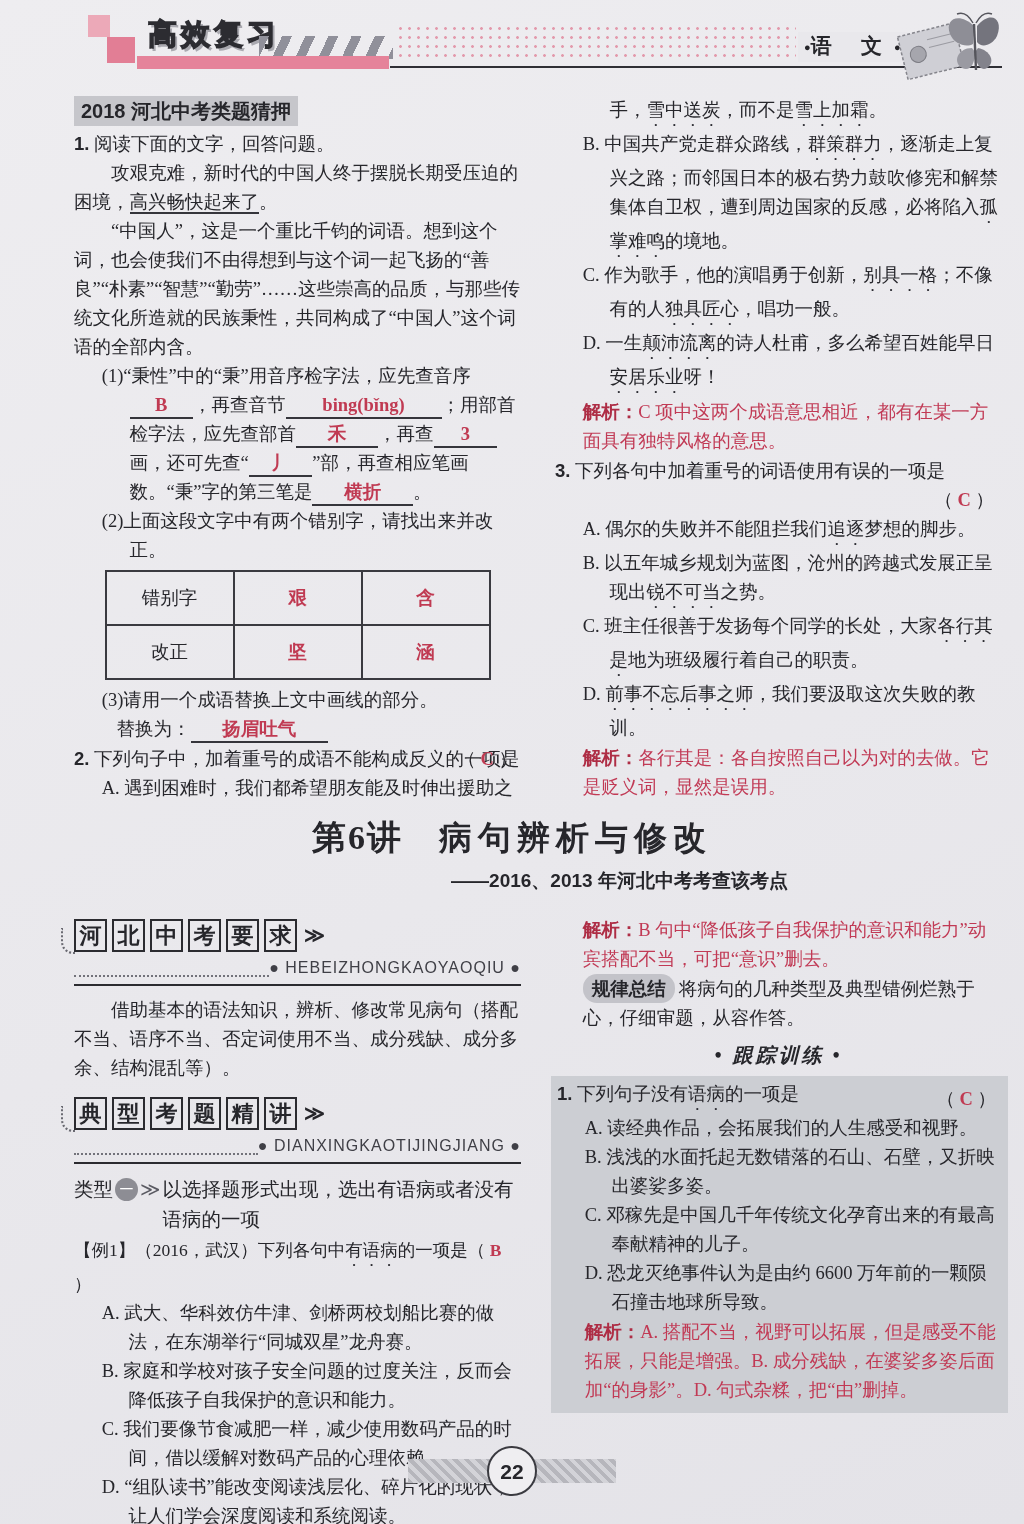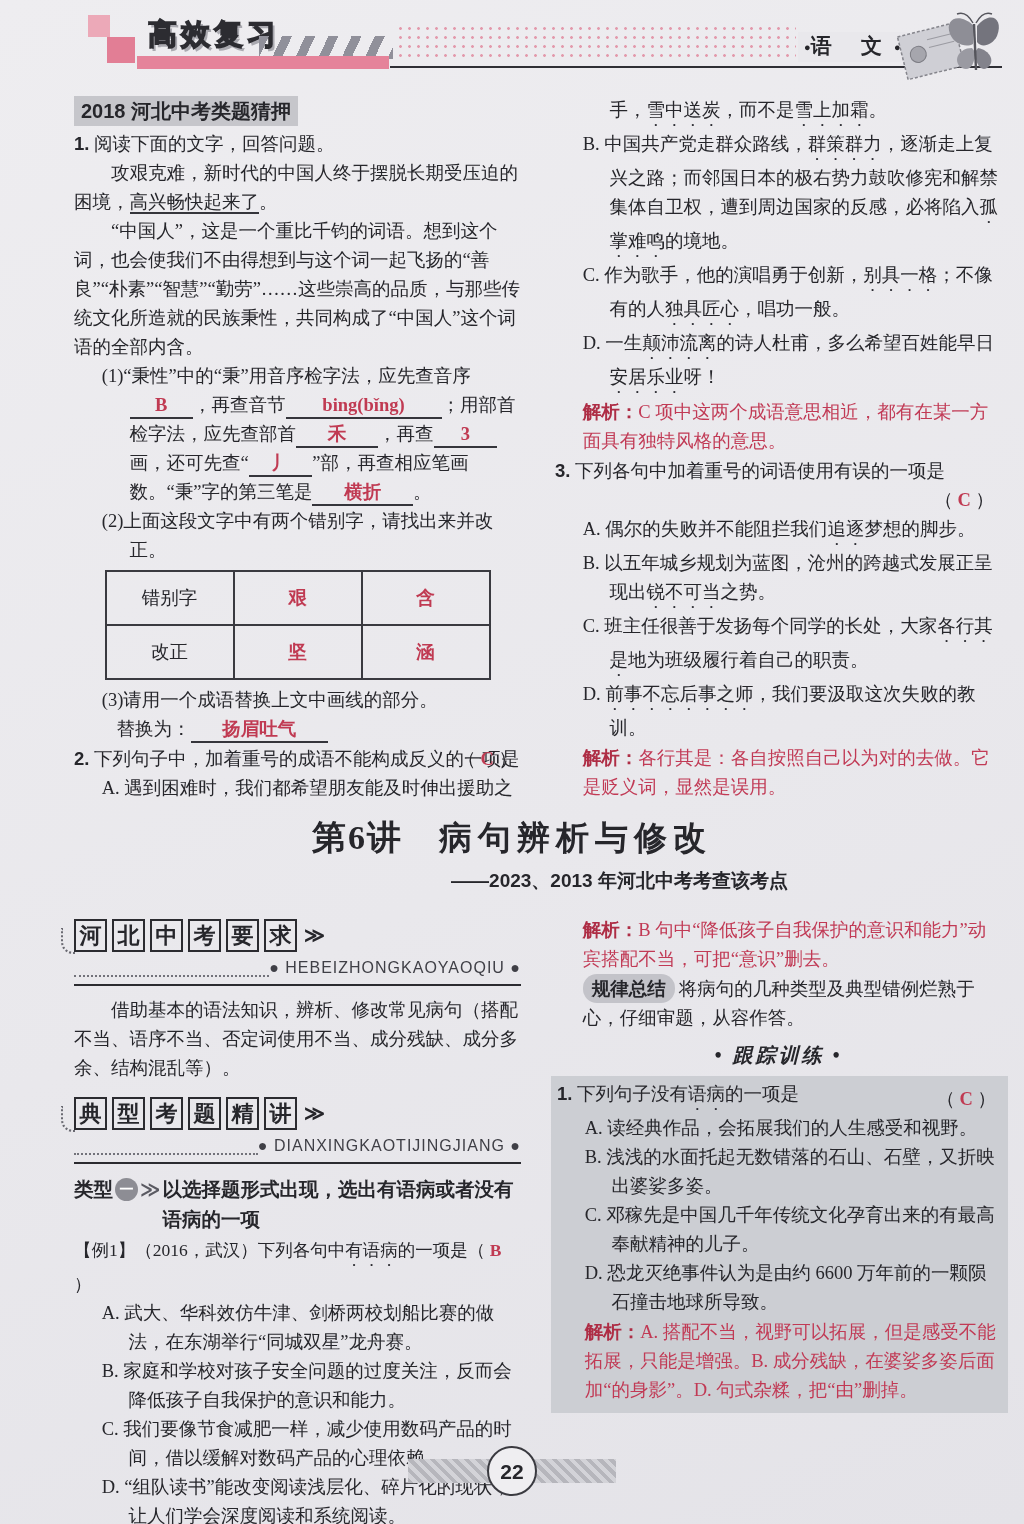--- a/index.html
+++ b/index.html
@@ -80,21 +80,21 @@
   .ch{display:inline-block;border:2px solid #2b2b30;width:29px;height:29px;line-height:29px;
     text-align:center;font-weight:700;font-size:22px;font-family:"Liberation Sans","DejaVu Sans",sans-serif;}
   .sec-arrow{font-size:20px;font-weight:700;margin-left:2px;}
   .sec-dotrow{display:flex;align-items:flex-end;margin-top:1px;}
   .lead{flex:1;border-bottom:2px dotted #72727a;margin-bottom:5px;}
   .sec-cap{font-size:16px;letter-spacing:1px;color:#3f3f46;font-family:"Liberation Sans","DejaVu Sans",sans-serif;}
   .sec-rule{border-top:2px solid #2b2b30;margin-top:2px;}
 
   
   .type-line{display:flex;align-items:flex-start;font-family:"Liberation Sans","DejaVu Sans",sans-serif;
-    font-weight:700;font-size:19.5px;line-height:30px;margin:4px 0 2px;}
+    font-weight:400;font-size:19.5px;line-height:30px;margin:4px 0 2px;}
   .type-circle{flex:none;width:23px;height:23px;border-radius:50%;background:#8d8d94;color:#fff;
     font-size:14px;line-height:23px;text-align:center;margin:4px 2px 0 2px;}
   .type-arrow{flex:none;color:#5a5a62;margin-right:2px;}
   .type-text{flex:1;}
   .ex1{font-size:17.5px;}
   .exl{font-weight:400;}
 
   
   .rule-pill{display:inline-block;background:#c3c3c9;border-radius:14px;padding:0 9px;font-weight:700;
     font-family:"Liberation Sans","DejaVu Sans",sans-serif;margin-right:4px;}
@@ -184,21 +184,21 @@
       <div class="opt"><span>B. 以五年城乡规划为蓝图，沧州的跨越式发展正呈现出</span><span class="emdot">锐不可当</span><span>之势。</span></div>
       <div class="opt"><span>C. 班主任很善于发扬每个同学的长处，大家</span><span class="emdot">各行其是</span><span>地为班级履行着自己的职责。</span></div>
       <div class="opt"><span>D. </span><span class="emdot">前事不忘后事之师</span><span>，我们要汲取这次失败的教训。</span></div>
       <div class="jiexi"><span class="jxl">解析：</span><span class="jxt">各行其是：各自按照自己以为对的去做。它是贬义词，显然是误用。</span></div>
     </div>
   </div>
 
   <div class="lesson">
     <span class="lesson-no">第6讲</span><span class="lesson-title">病句辨析与修改</span>
   </div>
-  <div class="lesson-sub">——2023、2013 年河北中考考查该考点</div>
+  <div class="lesson-sub">——2016、2013 年河北中考考查该考点</div>
 
   <div class="cols bot-cols">
 
     <div class="col">
 
       <div class="sec-head">
         <div class="sec-chars">
           <span class="ch">河</span>
           <span class="ch">北</span>
           <span class="ch">中</span>

